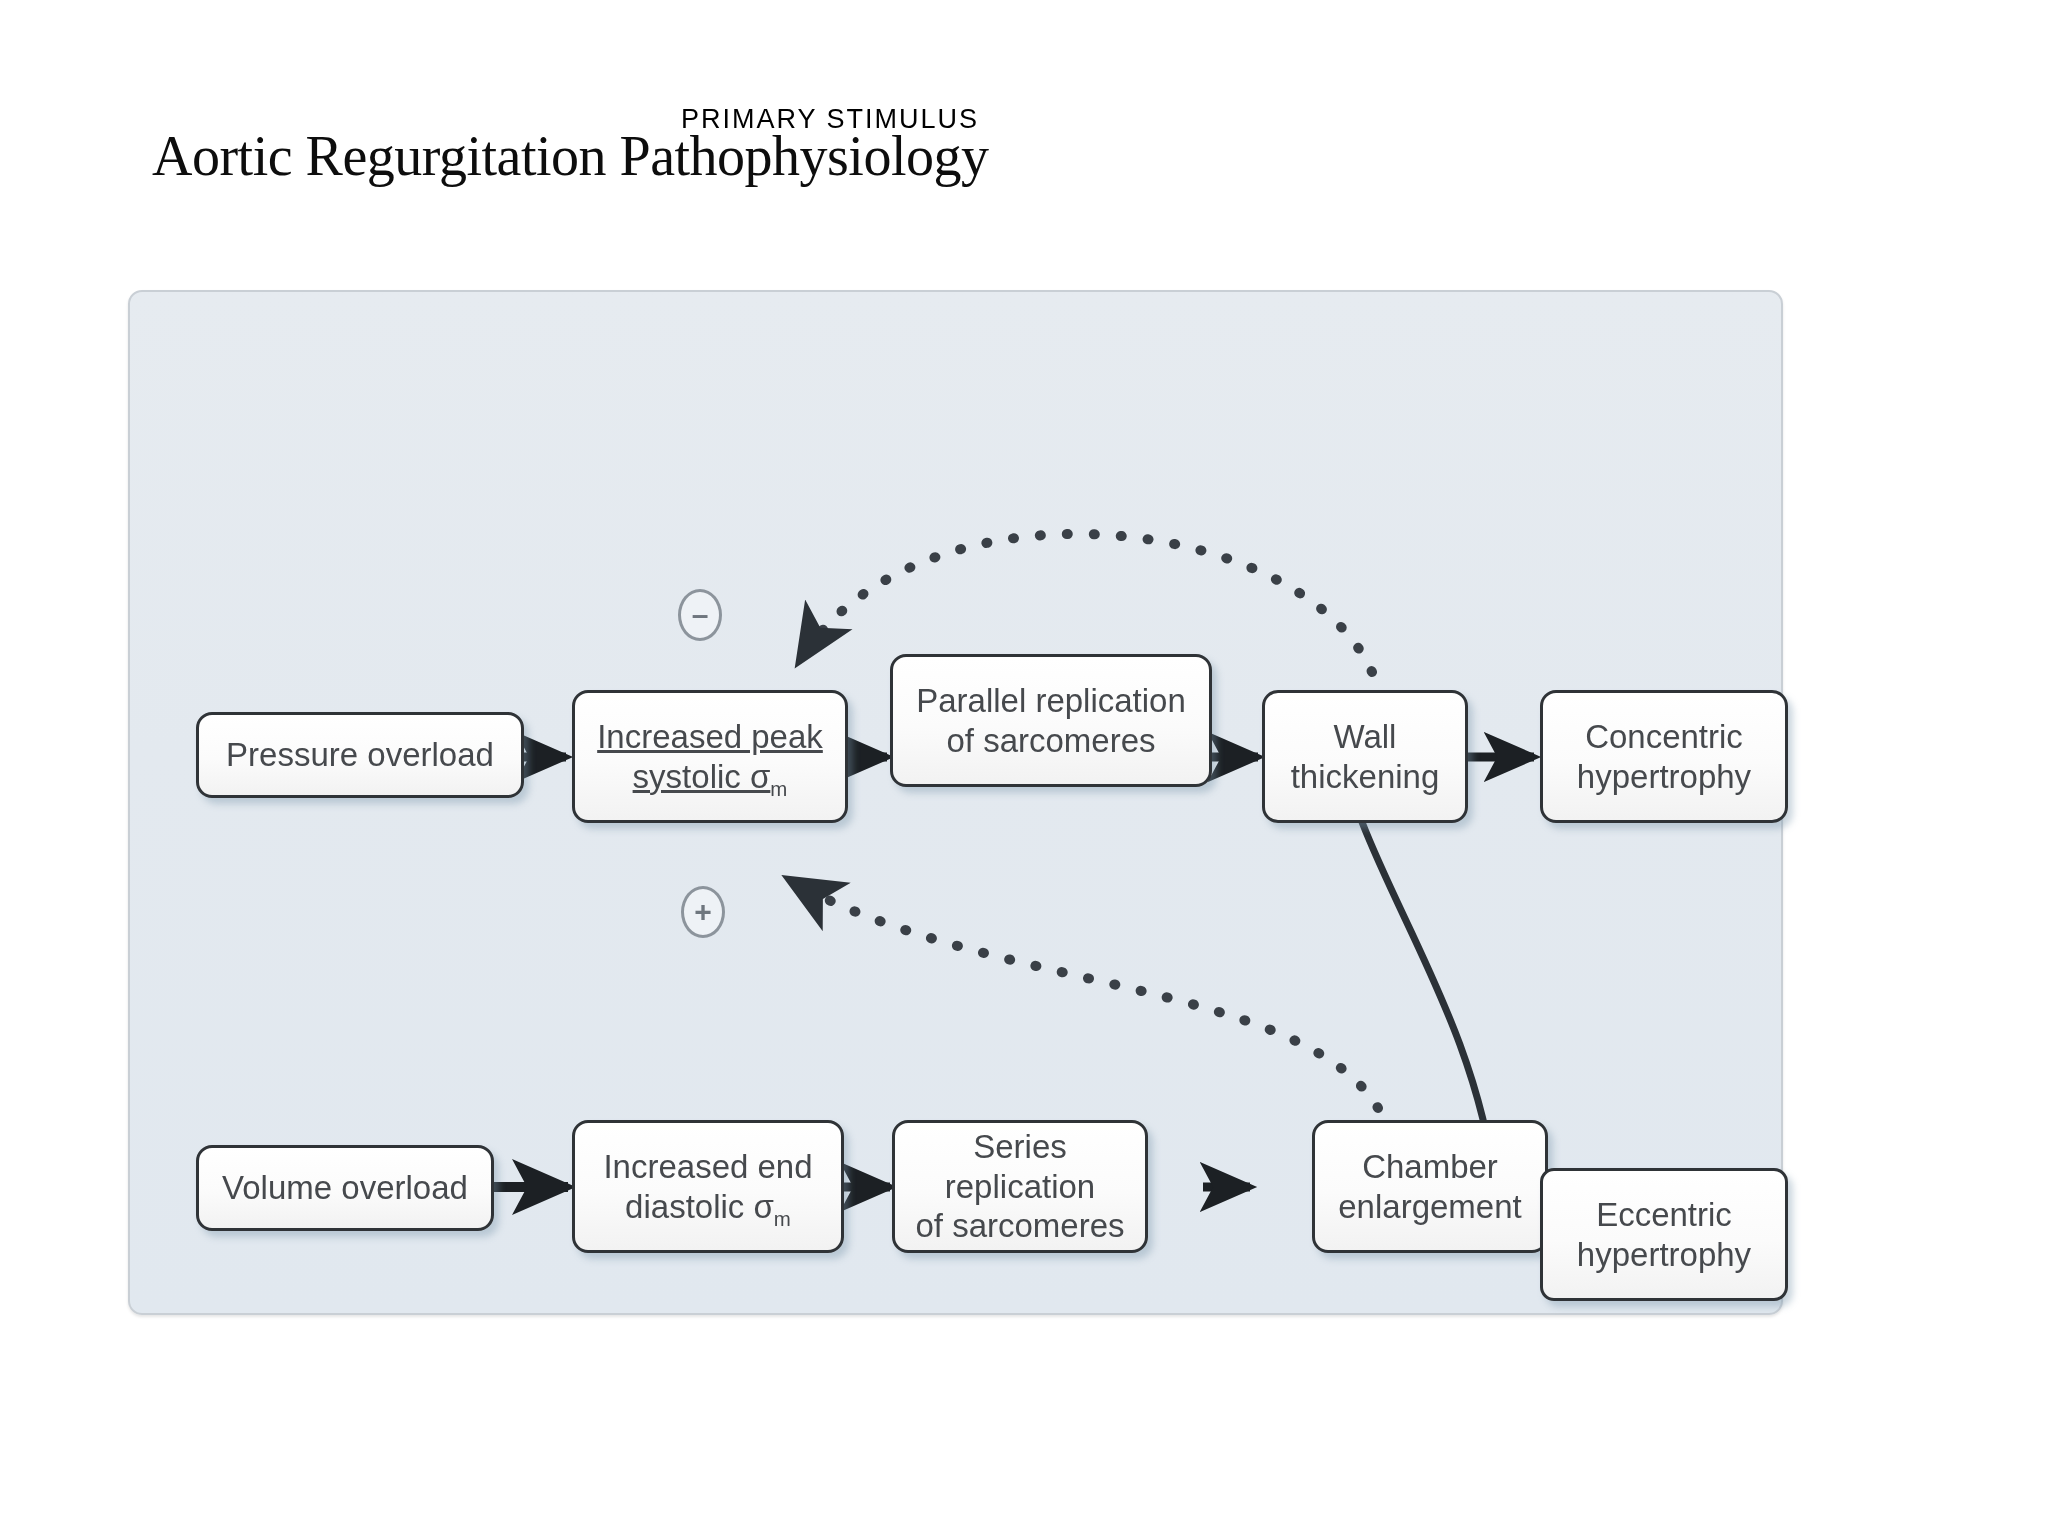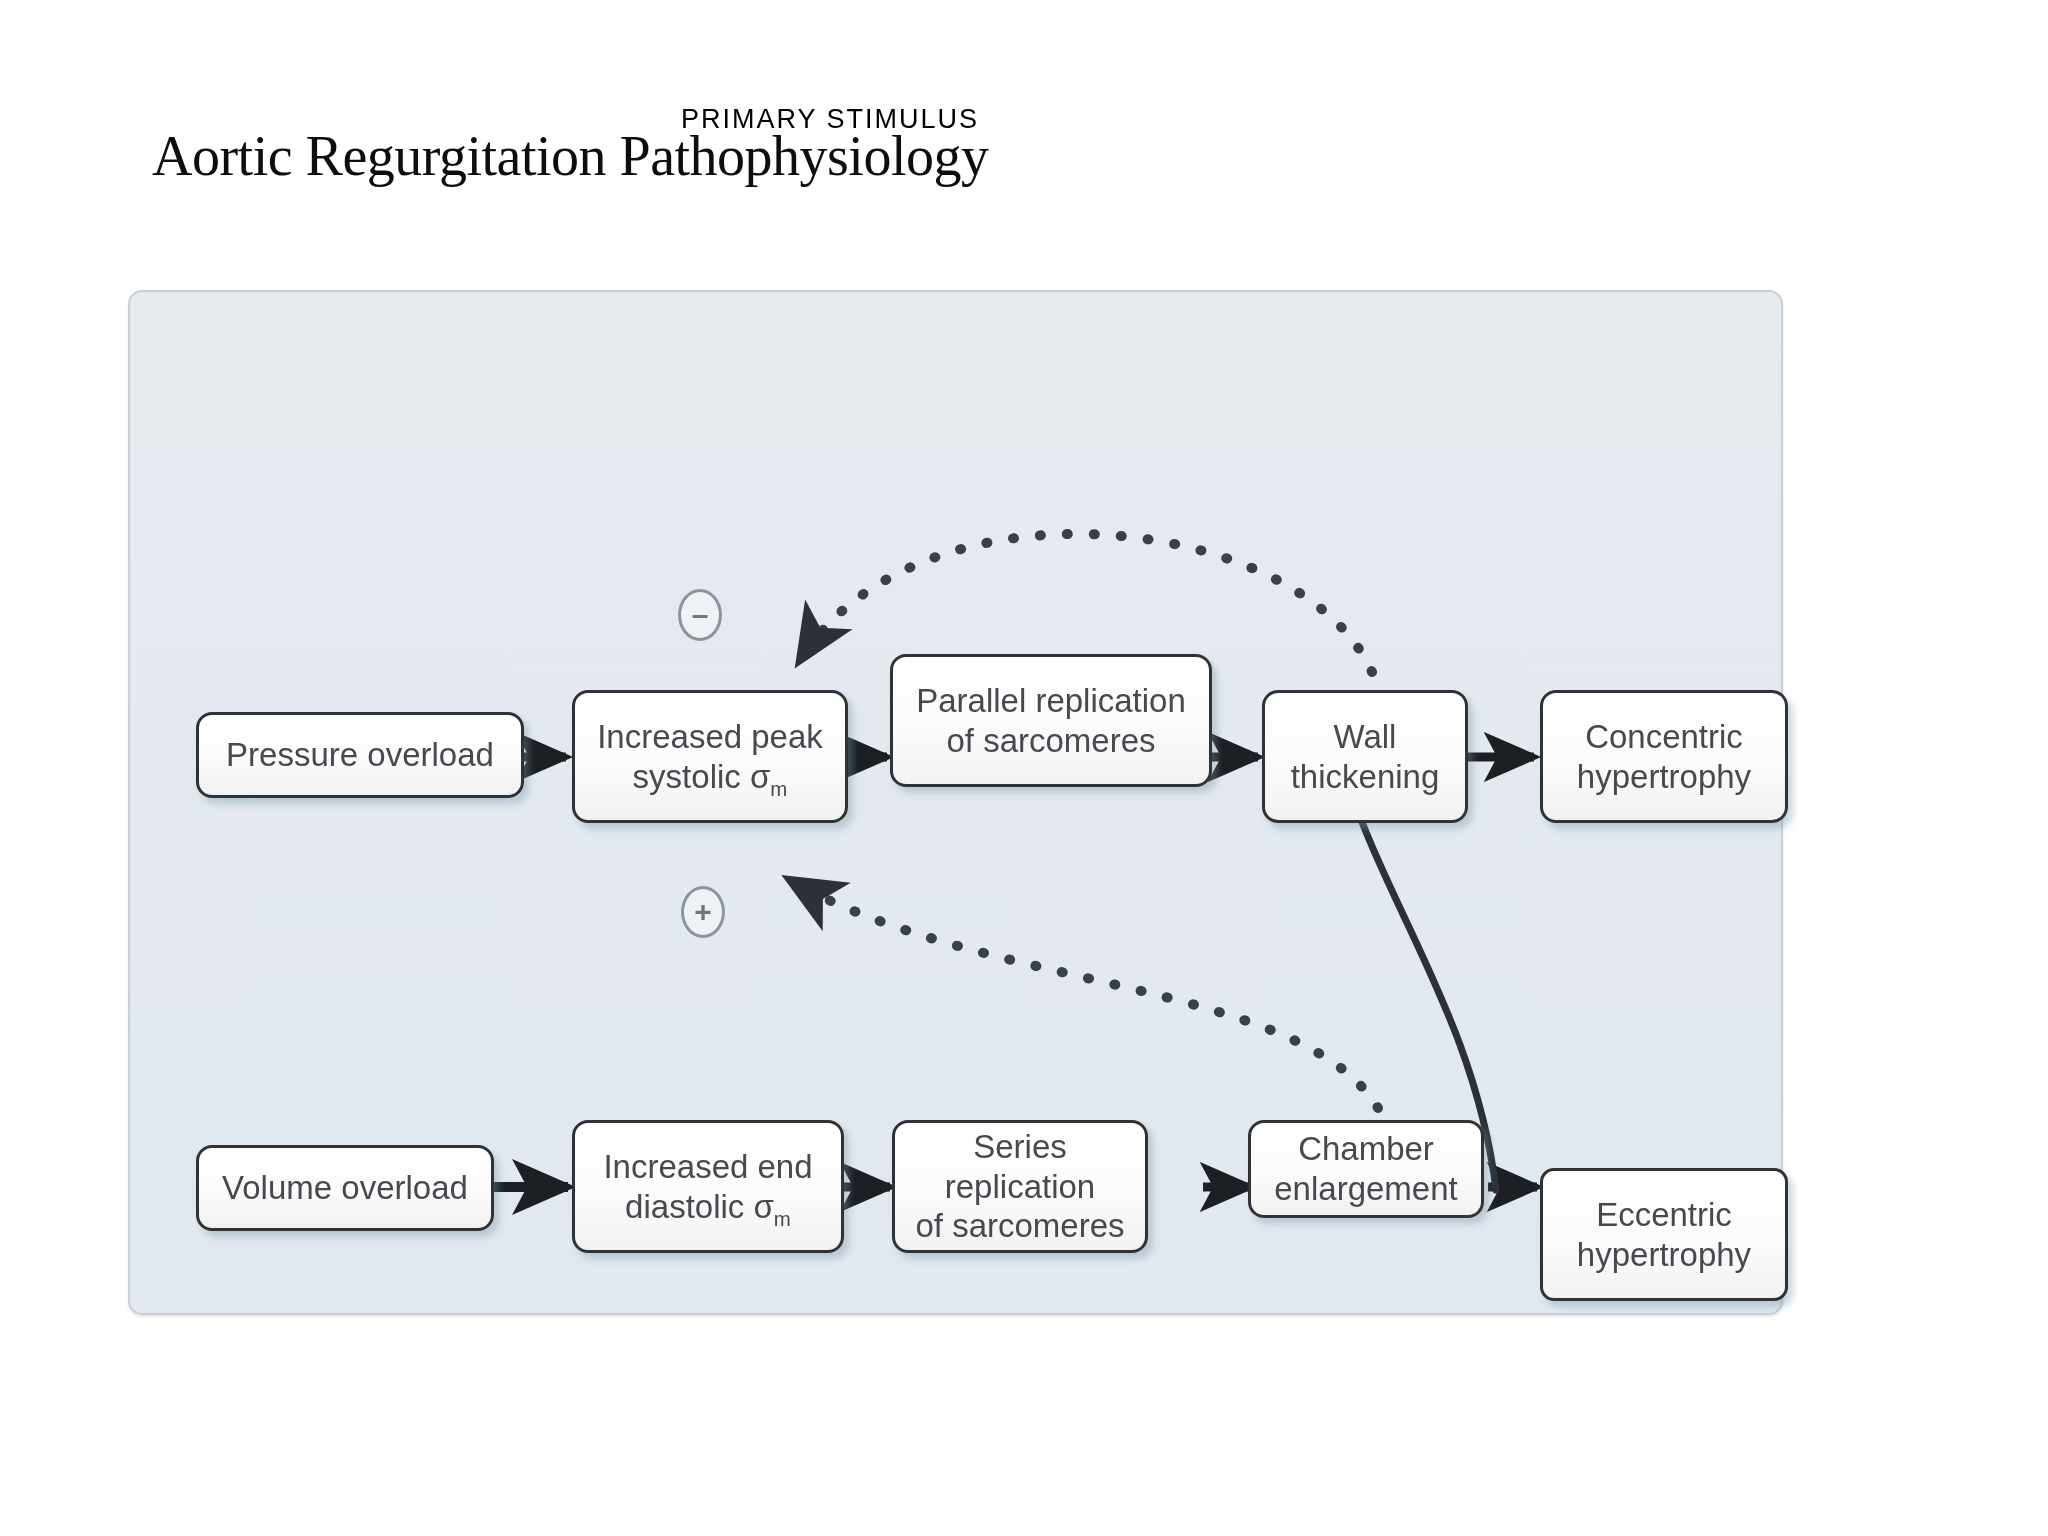--- a/index.html
+++ b/index.html
@@ -170,21 +170,21 @@
     </g>
   </svg>
 
   <div class="sign" style="left:678px; top:589px;">–</div>
   <div class="sign" style="left:681px; top:886px;">+</div>
 
   <div class="node" style="left:196px; top:712px; width:328px; height:86px;">
     <span>Pressure overload</span>
   </div>
 
-  <div class="node" style="left:572px; top:690px; width:276px; height:133px;">
+  <div class="node" style="left:572px; top:690px; width:276px; height:133px;text-decoration:underline;">
     <span>
       <span>Increased peak</span><br>
       <span>systolic σ</span><span class="sub">m</span>
     </span>
   </div>
 
   <div class="node" style="left:890px; top:654px; width:322px; height:133px;">
     <span>
       <span>Parallel replication</span><br>
       <span>of sarcomeres</span>
@@ -216,21 +216,21 @@
     </span>
   </div>
 
   <div class="node" style="left:892px; top:1120px; width:256px; height:133px;">
     <span>
       <span>Series replication</span><br>
       <span>of sarcomeres</span>
     </span>
   </div>
 
-  <div class="node" style="left:1248px; top:1120px; width:236px; height:98px;">
+  <div class="node" style="left:1312px; top:1120px; width:236px; height:133px;">
     <span>
       <span>Chamber</span><br>
       <span>enlargement</span>
     </span>
   </div>
 
   <div class="node" style="left:1540px; top:1168px; width:248px; height:133px;border-radius:14px;">
     <span>
       <span>Eccentric</span><br>
       <span>hypertrophy</span>

